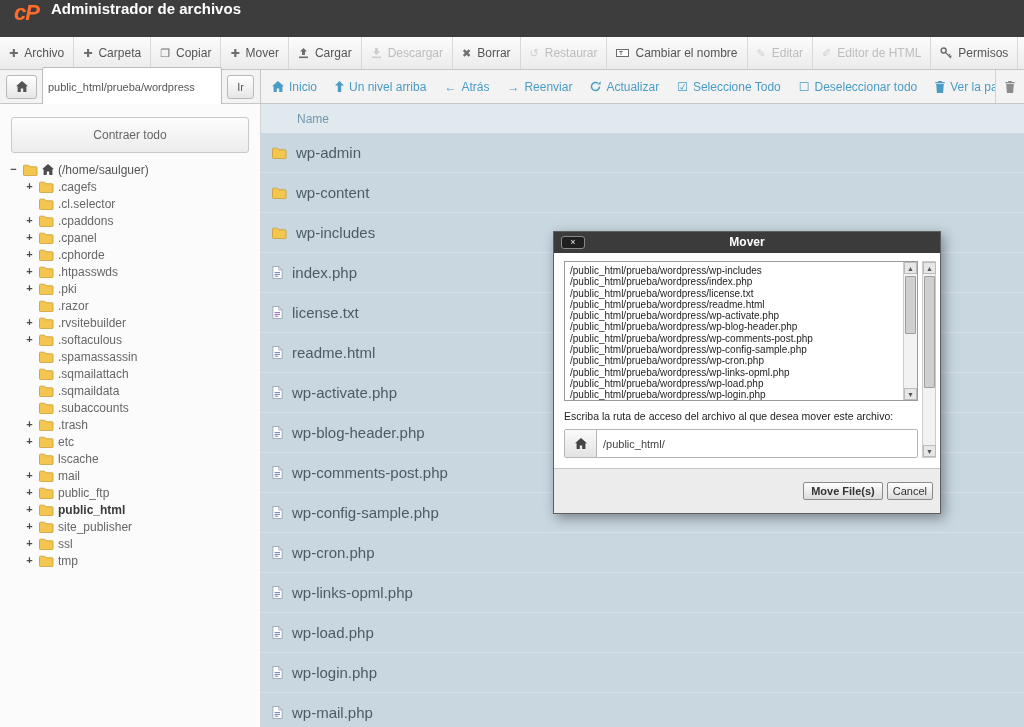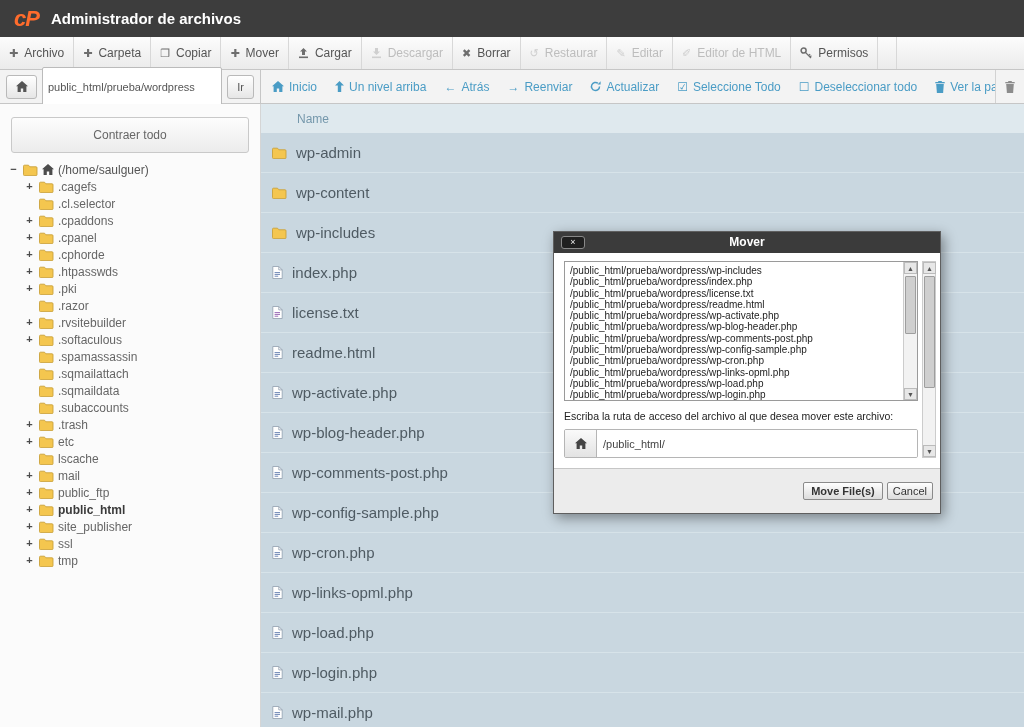--- a/index.html
+++ b/index.html
@@ -1,21 +1,21 @@
 <!DOCTYPE html>
 <html><head>
 <meta charset="utf-8">
 <style>
   html,body{margin:0;padding:0;}
   body{width:1024px;height:727px;overflow:hidden;position:relative;background:#fff;
        font-family:"Liberation Sans","DejaVu Sans",sans-serif;}
   .app{width:1024px;height:727px;position:relative;overflow:hidden;}
 
   
-  .topbar{height:37px;background:#3d3d3d;display:flex;align-items:center;padding:0 14px;gap:12px;box-sizing:border-box;}
+  .topbar{height:37px;background:#3d3d3d;display:flex;padding:0 14px;gap:12px;box-sizing:border-box;}
   .logo{font-size:22px;font-weight:bold;font-style:italic;color:#ff6c2c;letter-spacing:-1px;}
   .app-title{color:#fff;font-size:15px;font-weight:bold;}
 
   
   .toolbar{height:33px;box-sizing:border-box;background:linear-gradient(#fcfcfc,#ebebeb);
            border-bottom:1px solid #c6c6c6;display:flex;overflow:hidden;}
   .tb-btn{display:flex;align-items:center;gap:6px;padding:0 9px;font-size:12px;color:#555;
           border-right:1px solid #d8d8d8;white-space:nowrap;cursor:pointer;}
   .tb-btn .icon{color:#6e6e6e;font-size:11px;}
   .tb-btn.disabled{color:#bdbdbd;cursor:default;}
@@ -132,20 +132,29 @@
         <span class="tb-label">Descargar</span>
       </div>
       <div class="tb-btn">
         <span class="icon">✖</span>
         <span class="tb-label">Borrar</span>
       </div>
       <div class="tb-btn disabled">
         <span class="icon">↺</span>
         <span class="tb-label">Restaurar</span>
       </div>
+      <div class="tb-btn">
+        <span class="icon">
+          <svg width="13" height="10" viewBox="0 0 13 10">
+            <rect x="0.5" y="1.5" width="12" height="7" fill="#fff" stroke="currentColor"></rect>
+            <path d="M3.2 3.5h3.6M5 3.5V7" stroke="currentColor" fill="none"></path>
+          </svg>
+        </span>
+        <span class="tb-label">Cambiar el nombre</span>
+      </div>
       <div class="tb-btn disabled">
         <span class="icon">✎</span>
         <span class="tb-label">Editar</span>
       </div>
       <div class="tb-btn disabled">
         <span class="icon">✐</span>
         <span class="tb-label">Editor de HTML</span>
       </div>
       <div class="tb-btn">
         <span class="icon">

